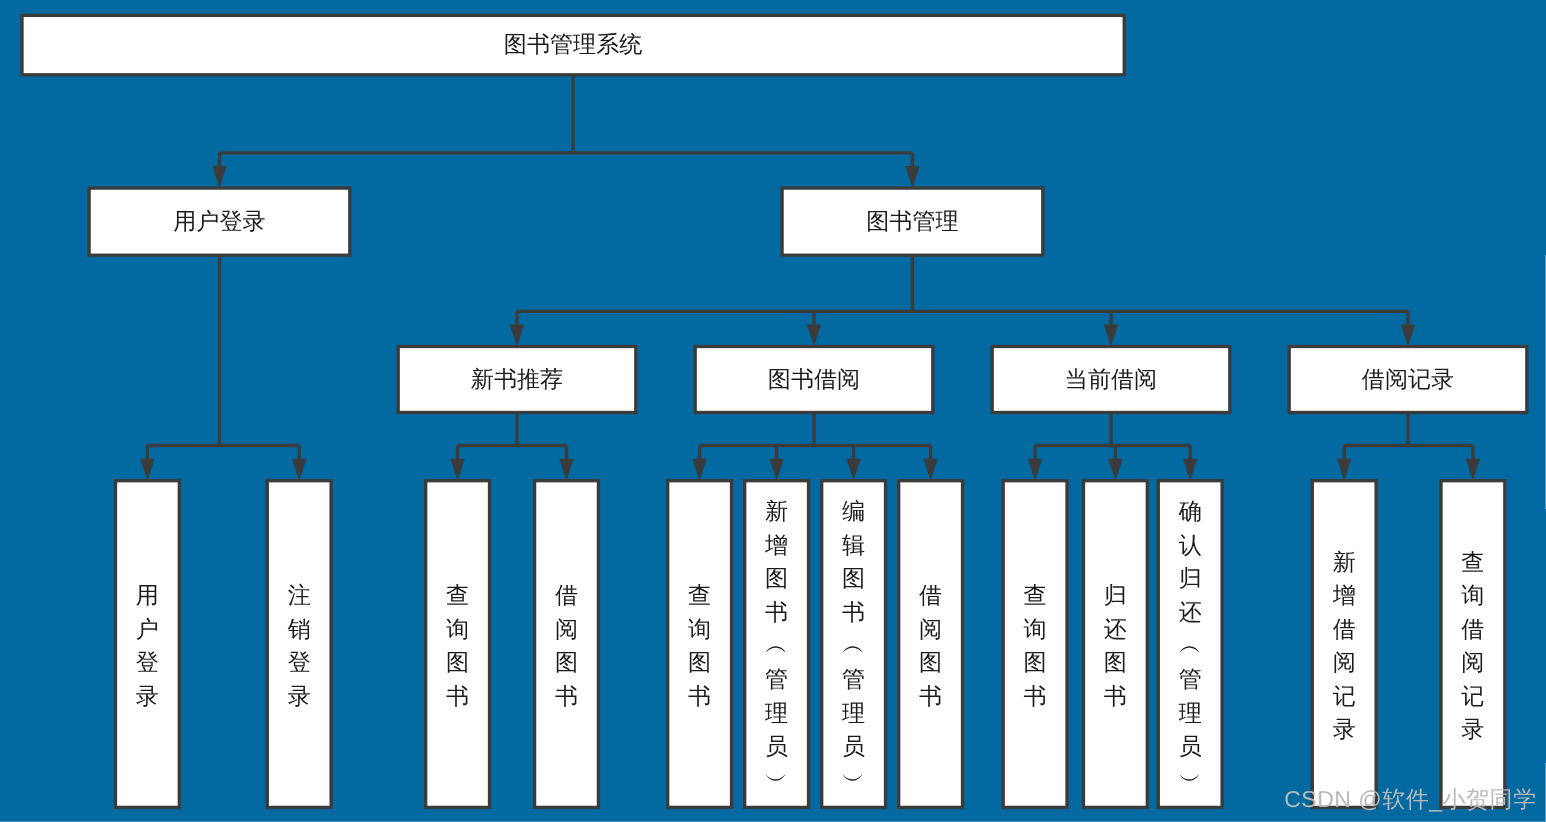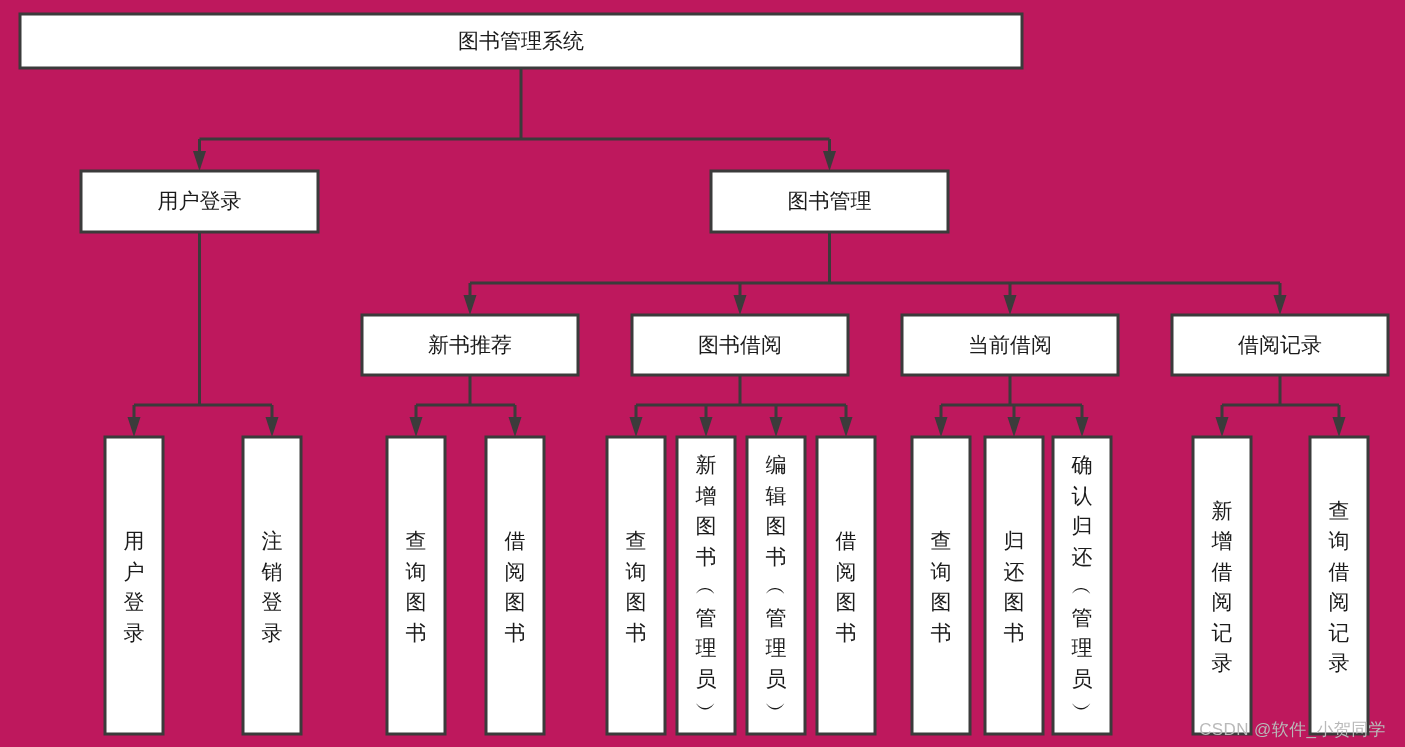--- a/index.html
+++ b/index.html
@@ -10,21 +10,21 @@
   body {
     width: 1405px;
     height: 747px;
     font-family: "Liberation Sans", "DejaVu Sans", sans-serif;
     overflow: hidden;
   }
   #diagram-root {
     position: relative;
     width: 1405px;
     height: 747px;
-    background: #be185d;
+    background: #0369a1;
   }
   svg.diagram {
     position: absolute;
     left: 0;
     top: 0;
     width: 1405px;
     height: 747px;
     display: block;
   }
   .node-rect {
@@ -52,24 +52,24 @@
   }
   .node-label-v {
     font-family: "Liberation Sans", "DejaVu Sans", sans-serif;
     font-size: 21px;
     fill: #1b1b1b;
     text-anchor: middle;
     white-space: pre;
   }
   .watermark {
     position: absolute;
-    right: 19px;
+    right: 8px;
     bottom: 6px;
     font-family: "Liberation Sans", "DejaVu Sans", sans-serif;
-    font-size: 17px;
+    font-size: 21px;
     color: #b9b9b9;
     letter-spacing: 0.4px;
     user-select: none;
     pointer-events: none;
   }
 </style>
 </head>
 <body>
 
 <div id="diagram-root">

